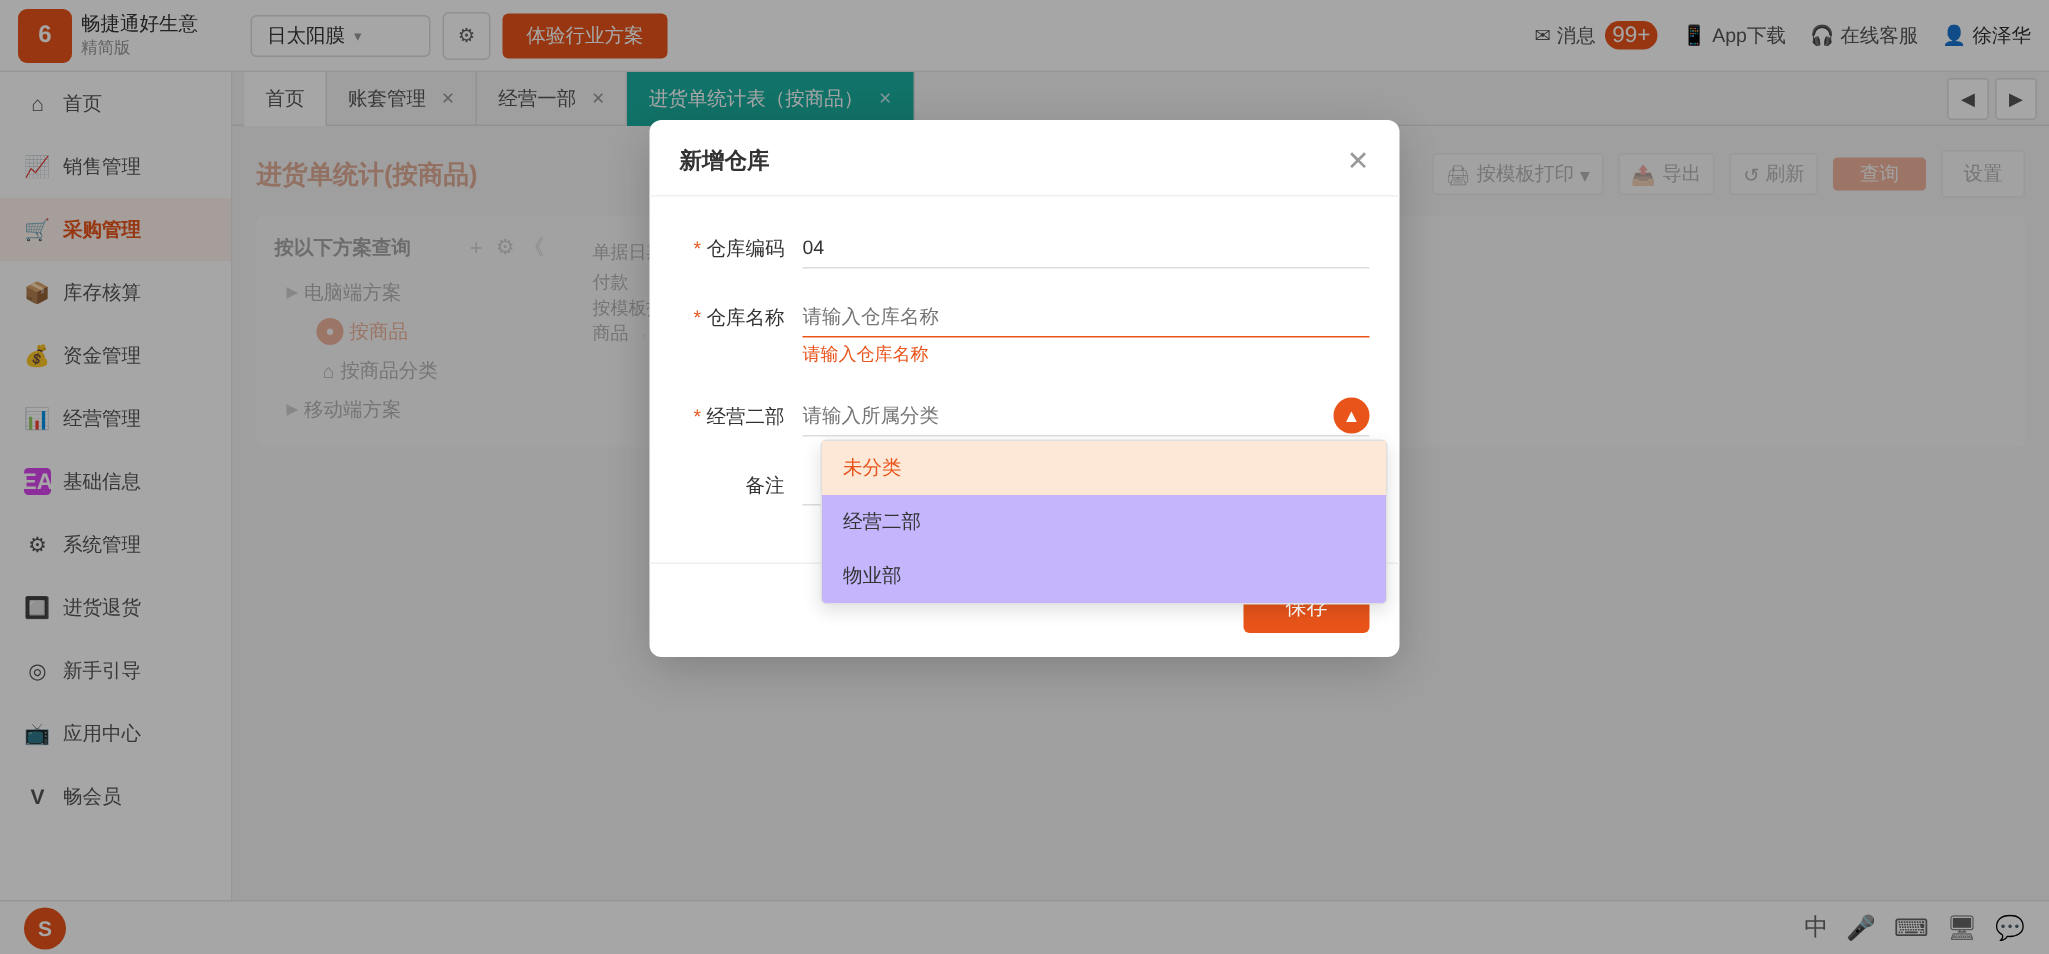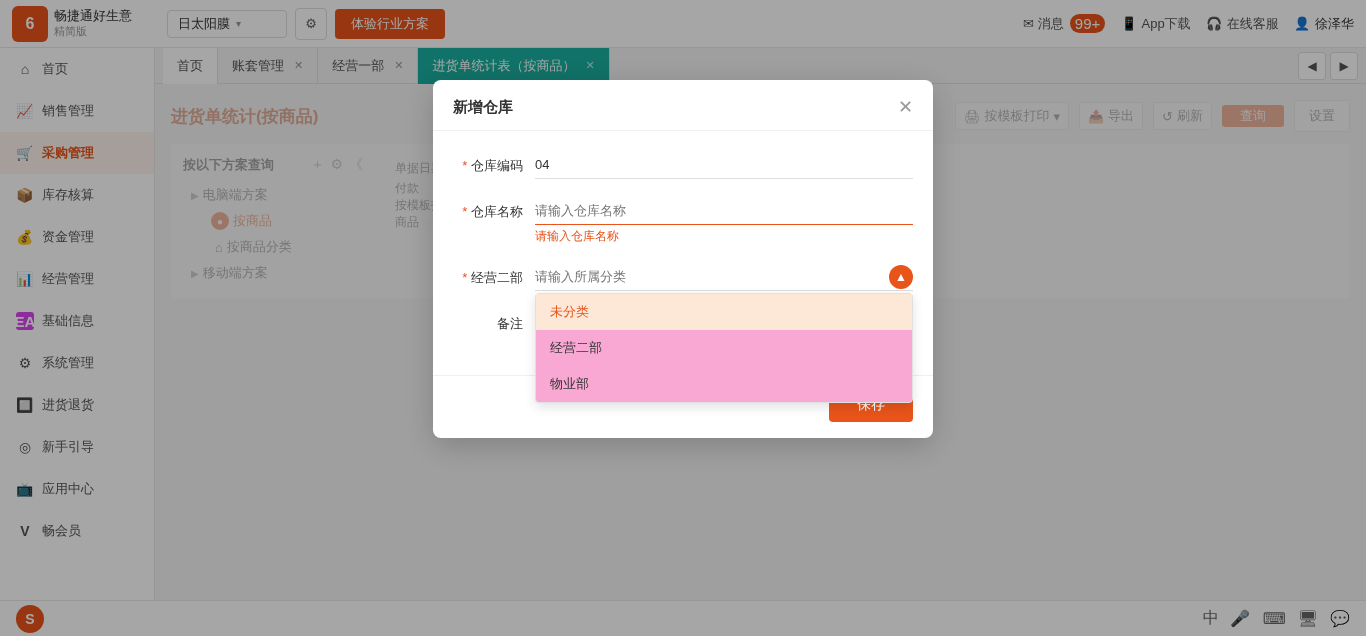--- a/index.html
+++ b/index.html
@@ -419,24 +419,24 @@
       align-items: center;
       justify-content: center;
       color: white;
       font-size: 12px;
       cursor: pointer;
     }
 
     
     .dropdown {
       position: absolute;
-      left: 0;
+      left: 12px;
       top: 100%;
       width: 100%;
-      background: #f9a8d4;
+      background: #c4b5fd;
       border: 1px solid #e0e0e0;
       border-radius: 4px;
       box-shadow: 0 4px 12px rgba(0,0,0,0.12);
       z-index: 200;
       margin-top: 2px;
     }
     .dropdown-item {
       padding: 9px 14px;
       font-size: 13px;
       color: #333;

